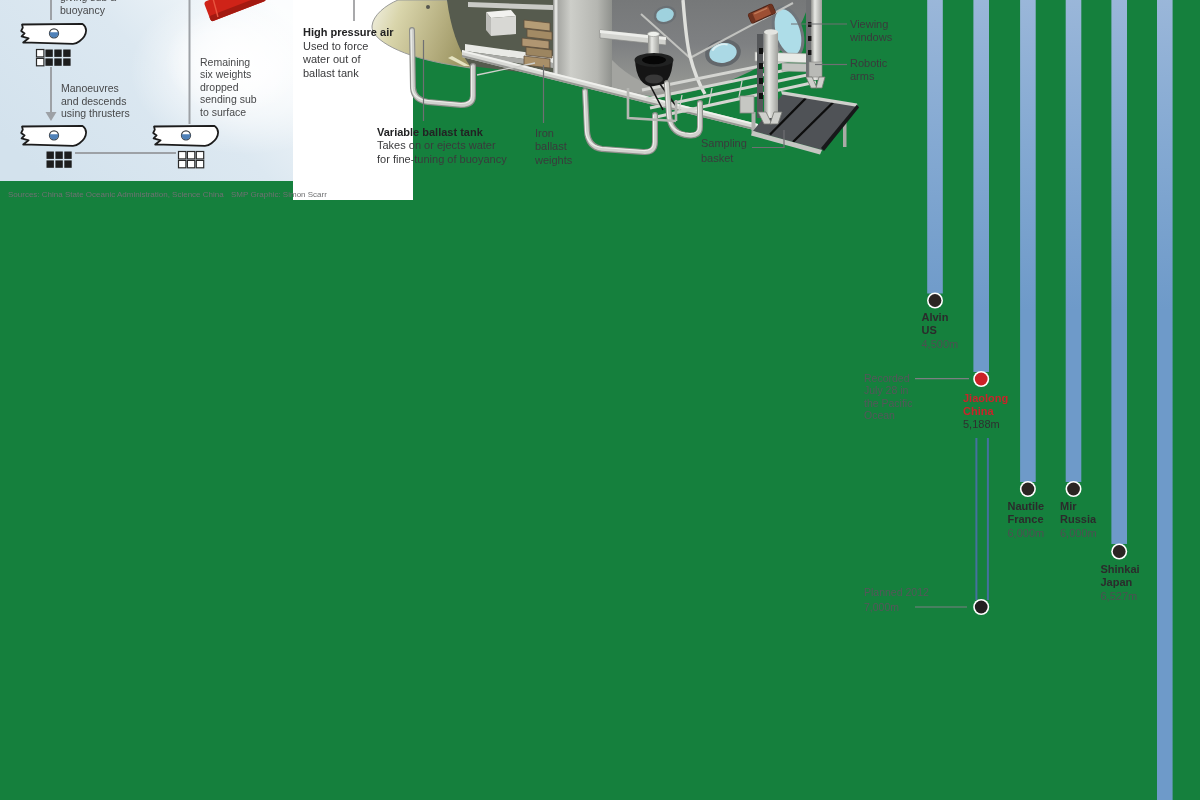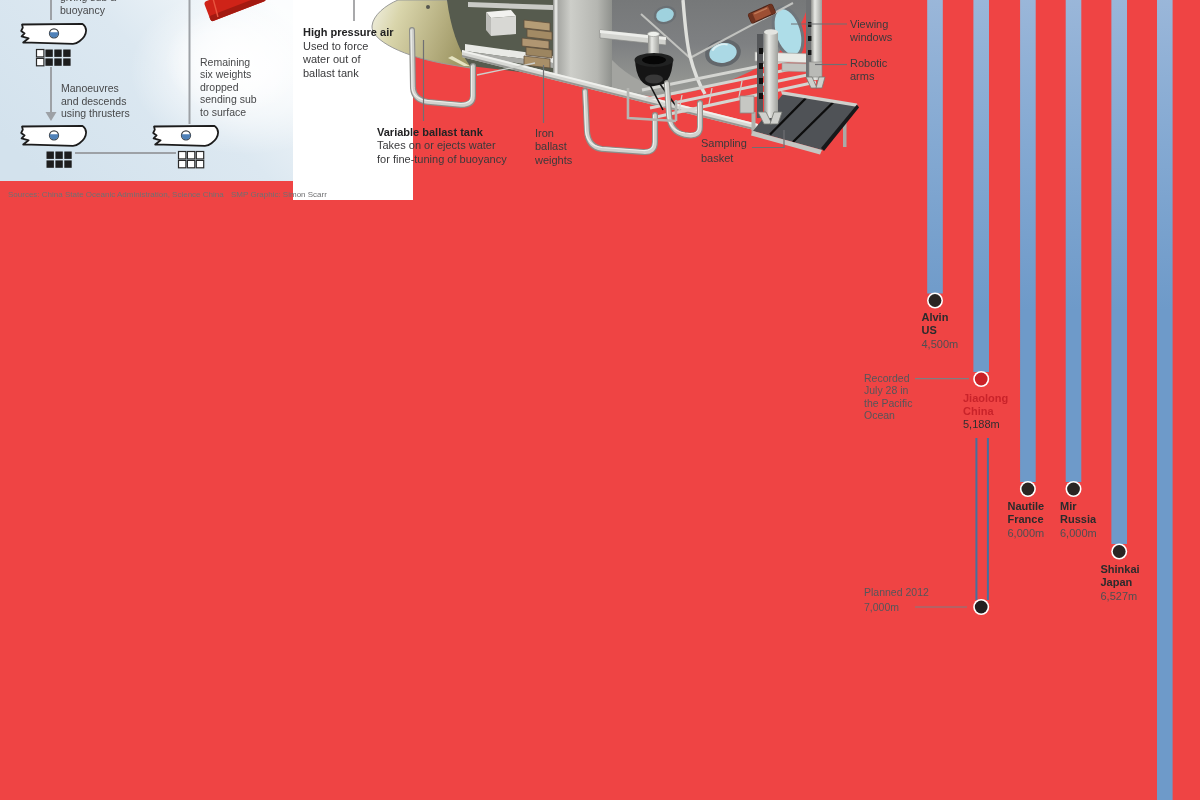--- a/index.html
+++ b/index.html
@@ -1,16 +1,16 @@
 <!DOCTYPE html>
 <html><head>
 <meta charset="utf-8">
 <style>
   html,body{margin:0;padding:0;background:#ffffff;}
-  #page{position:relative;width:1200px;height:800px;overflow:hidden;background:#ef4444;
+  #page{position:relative;width:1200px;height:800px;overflow:hidden;background:#15803d;
         font-family:"Liberation Sans",sans-serif;}
   svg{display:block;}
   text{font-family:"Liberation Sans",sans-serif;}
 </style>
 </head>
 <body>
 <div id="page">
 <svg width="1200" height="800" viewBox="0 0 1200 800">
 <defs>
   <linearGradient id="panelGrad" x1="0" y1="0.75" x2="1" y2="0.12">

